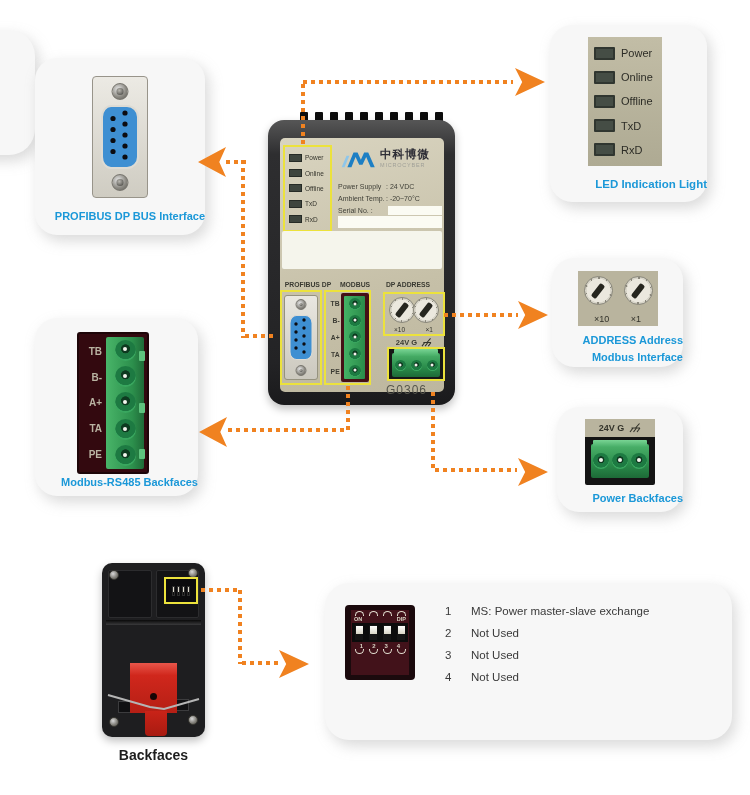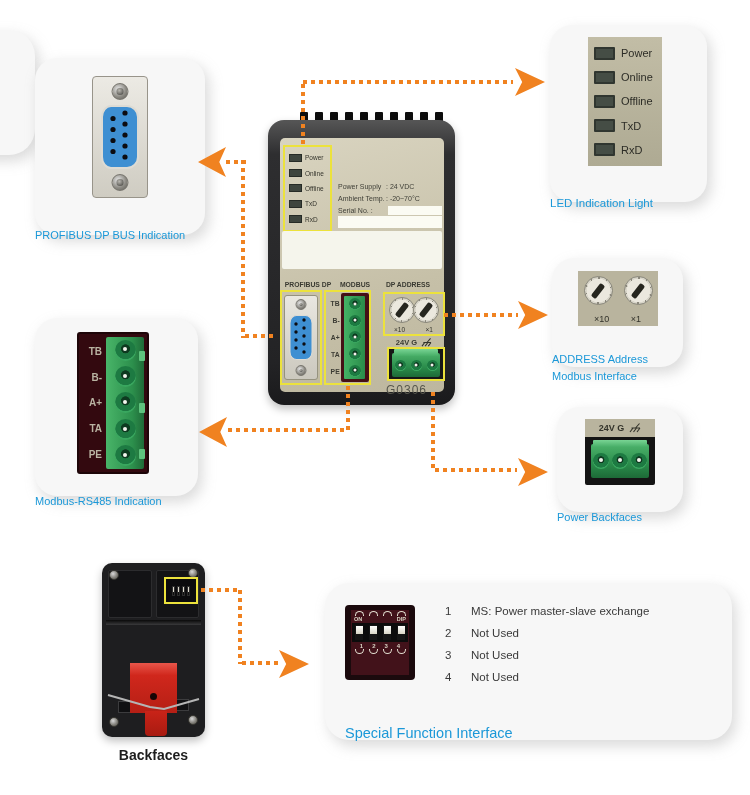--- a/index.html
+++ b/index.html
@@ -6,22 +6,22 @@
     --orange:#f08220; --blue:#1b98d8; --yellow:#ece23c;
     --tan:#cac4ae; --tan2:#b9b49e; --card:#f7f7f7;
   }
   *{margin:0;padding:0;box-sizing:border-box;}
   body{background:#fff;font-family:"Liberation Sans",sans-serif;}
   .canvas{position:relative;width:750px;height:795px;background:#fff;overflow:hidden;}
 
   
   .card{position:absolute;background:var(--card);border-radius:22px;
         box-shadow:4px 6px 14px rgba(150,150,150,.35);}
-  .cap{position:absolute;left:0;right:0;text-align:left;color:var(--blue);
-       font-weight:normal;font-size:11px;margin-top:19px;}
+  .cap{position:absolute;left:0;right:0;text-align:right;color:var(--blue);
+       font-weight:bold;font-size:11px;}
   .corner-card{left:-60px;top:30px;width:95px;height:125px;border-radius:26px;}
 
   
   .db9-big{position:absolute;left:57px;top:18px;width:56px;height:122px;
     background:linear-gradient(#eceae4,#cfccc2);border:1px solid #98948a;border-radius:4px;}
   .screw{position:absolute;left:50%;transform:translateX(-50%);border-radius:50%;
     background:radial-gradient(circle at 38% 35%,#e8e8e8,#8f8d86 55%,#5c5a54);border:1px solid #77756e;}
   .db9-big .screw{width:17px;height:17px;}
   .screw::after{content:"";position:absolute;left:28%;top:28%;width:44%;height:44%;
     border-radius:50%;background:radial-gradient(circle at 40% 35%,#b9b7b0,#3d3c38);}
@@ -206,21 +206,21 @@
               <circle cx="22" cy="39" r="2.6"></circle>
               <circle cx="22" cy="50" r="2.6"></circle>
             <circle cx="10" cy="11.5" r="2.6"></circle>
               <circle cx="10" cy="22.5" r="2.6"></circle>
               <circle cx="10" cy="33.5" r="2.6"></circle>
               <circle cx="10" cy="44.5" r="2.6"></circle>
           </g>
         </svg>
       </div>
     </div>
-    <div class="cap" style="top:152px;">PROFIBUS DP BUS Indication</div>
+    <div class="cap" style="top:152px;">PROFIBUS DP BUS Interface</div>
   </div>
 
   <div class="card" style="left:550px;top:25px;width:157px;height:177px;">
     <div class="ledpanel">
       <div class="ledrow">
           <i class="ledchip"></i>
           <span>Power</span>
         </div>
       <div class="ledrow">
           <i class="ledchip"></i>
@@ -266,21 +266,21 @@
         <span class="gsock"></span>
         <span class="gsock"></span>
         <span class="gsock"></span>
         <span class="gsock"></span>
         <span class="gsock"></span>
         <span class="gtab" style="top:14px;"></span>
         <span class="gtab" style="top:66px;"></span>
         <span class="gtab" style="top:112px;"></span>
       </div>
     </div>
-    <div class="cap" style="top:158px;">Modbus-RS485 Indication</div>
+    <div class="cap" style="top:158px;">Modbus-RS485 Backfaces</div>
   </div>
 
   <div class="card" style="left:557px;top:407px;width:126px;height:105px;">
     <div class="pwrimg">
       <div class="strip">
         <span>24V G</span>
         <svg class="gnd" width="12" height="10" viewBox="0 0 12 10">
           <path d="M10.5 0.5 L6.5 5 M2.5 5 L11 5 M1 9 L4 5 M4.5 9 L7.5 5 M8 9 L11 5" stroke="#33332b" stroke-width="1.1" fill="none"></path>
         </svg>
       </div>
@@ -337,21 +337,20 @@
         <span>Not Used</span>
       </div>
     <div class="legendrow" style="top:66px;">
         <span class="n">3</span>
         <span>Not Used</span>
       </div>
     <div class="legendrow" style="top:88px;">
         <span class="n">4</span>
         <span>Not Used</span>
       </div>
-    <div class="cap" style="top:123px;left:20px;right:auto;font-size:14.5px;">Special Function Interface</div>
   </div>
 
   <div class="vents">
       <i></i>
       <i></i>
       <i></i>
       <i></i>
       <i></i>
       <i></i>
       <i></i>
@@ -378,20 +377,30 @@
         <div class="dledrow">
             <i></i>
             <span>TxD</span>
           </div>
         <div class="dledrow">
             <i></i>
             <span>RxD</span>
           </div>
       </div>
 
+      <div class="logo">
+        <svg width="36" height="24" viewBox="0 0 44 24">
+          <polygon points="2,22 8,8 11.5,8 5.5,22" fill="#8ec6ea"></polygon>
+          <path d="M9 22 L16.5 4 L21.5 4 L25.5 13 L29.5 4 L34.5 4 L42.5 22 L37.5 22 L32 9.5 L27.5 19 L23.5 19 L19 9.5 L14 22 Z" fill="#1d7fc4"></path>
+        </svg>
+        <div>
+          <div class="logocn">中科博微</div>
+          <div class="logoen">MICROCYBER</div>
+        </div>
+      </div>
 
       <div class="specs">
         <div class="specrow">
             <span class="sl">Power Supply</span>
             <span>: 24 VDC</span>
           </div>
         <div class="specrow">
             <span class="sl">Ambient Temp.</span>
             <span>: -20~70°C</span>
           </div>

